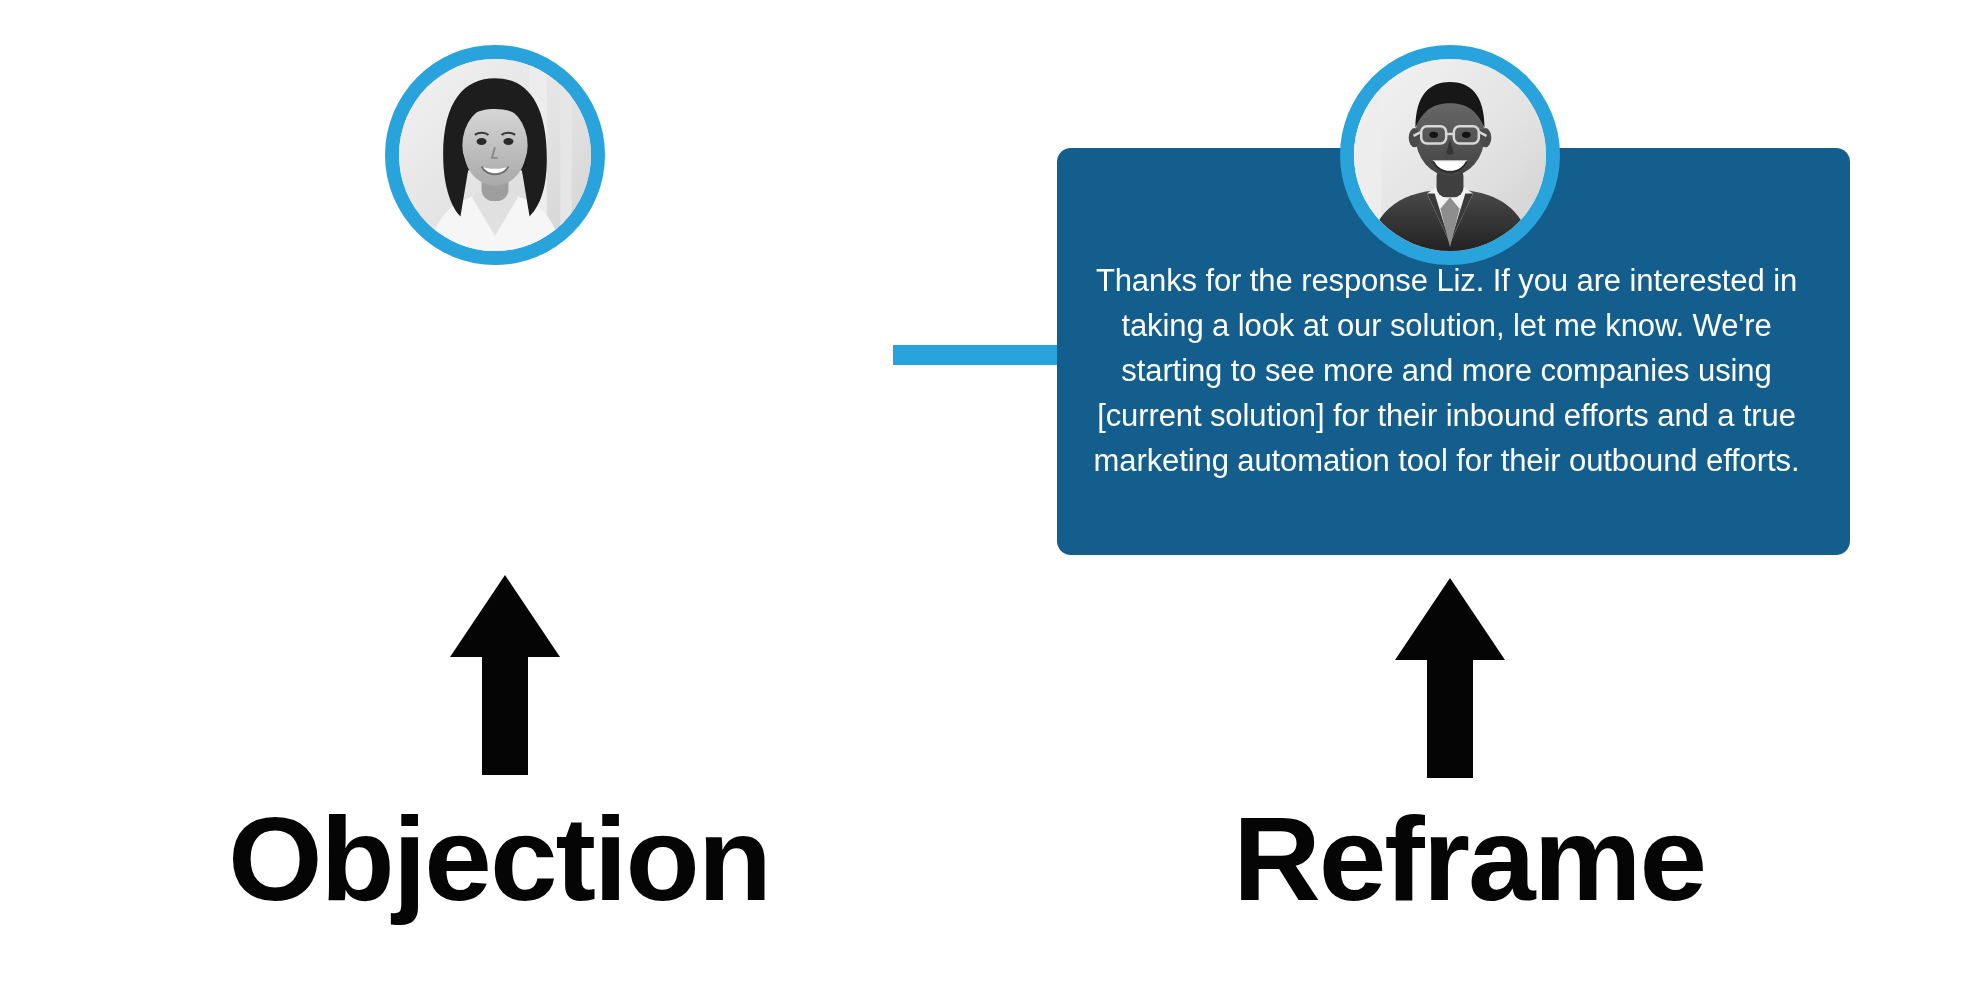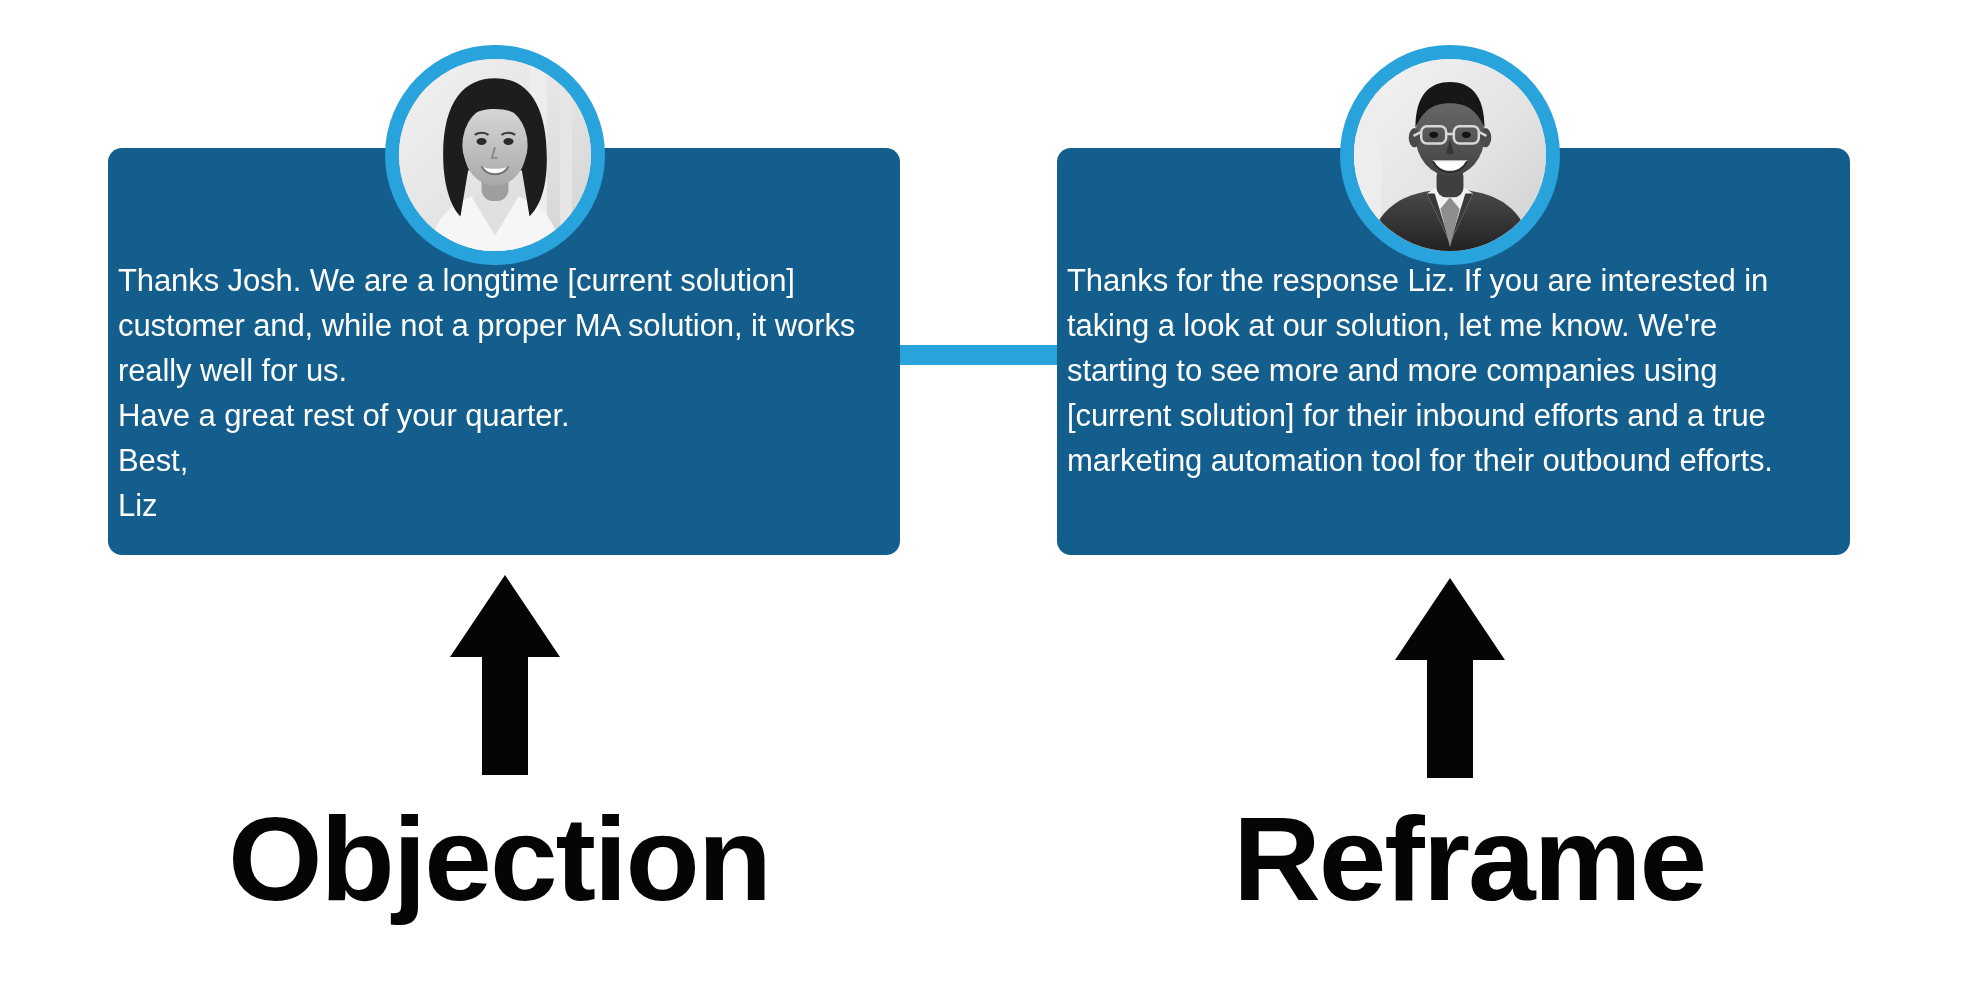--- a/index.html
+++ b/index.html
@@ -36,21 +36,21 @@
   
   .card {
     position: absolute;
     top: 148px;
     height: 407px;
     background: #135e8c;
     border-radius: 14px;
     box-sizing: border-box;
   }
   .card.left  { left: 108px;  width: 792px; }
-  .card.right { left: 1057px; width: 793px; }
+  .card.right { left: 1057px; width: 793px; text-align: center; }
 
   .card-text {
     position: absolute;
     left: 10px;
     right: 24px;
     top: 110px;
     color: #ffffff;
     font-size: 31px;
     line-height: 45px;
     white-space: pre-line;
@@ -108,26 +108,20 @@
   .big-label.left  { left: 228px;  top: 800px; }
   .big-label.right { left: 1233px; top: 800px; }
 </style>
 </head>
 <body>
 
 <div id="stage">
 
   <div class="connector"></div>
 
-  <div class="card left">
-    <div class="card-text">Thanks Josh. We are a longtime [current solution] customer and, while not a proper MA solution, it works really well for us.
-Have a great rest of your quarter.
-Best,
-Liz</div>
-  </div>
 
   <div class="avatar left">
     <div class="avatar-photo">
       <svg viewBox="0 0 100 100" preserveAspectRatio="xMidYMid slice" aria-hidden="true">
         <defs>
           <linearGradient id="bgL" x1="0" y1="0" x2="1" y2="1">
             <stop offset="0%" stop-color="#f2f2f2"></stop>
             <stop offset="55%" stop-color="#e3e3e3"></stop>
             <stop offset="100%" stop-color="#d2d2d2"></stop>
           </linearGradient>

